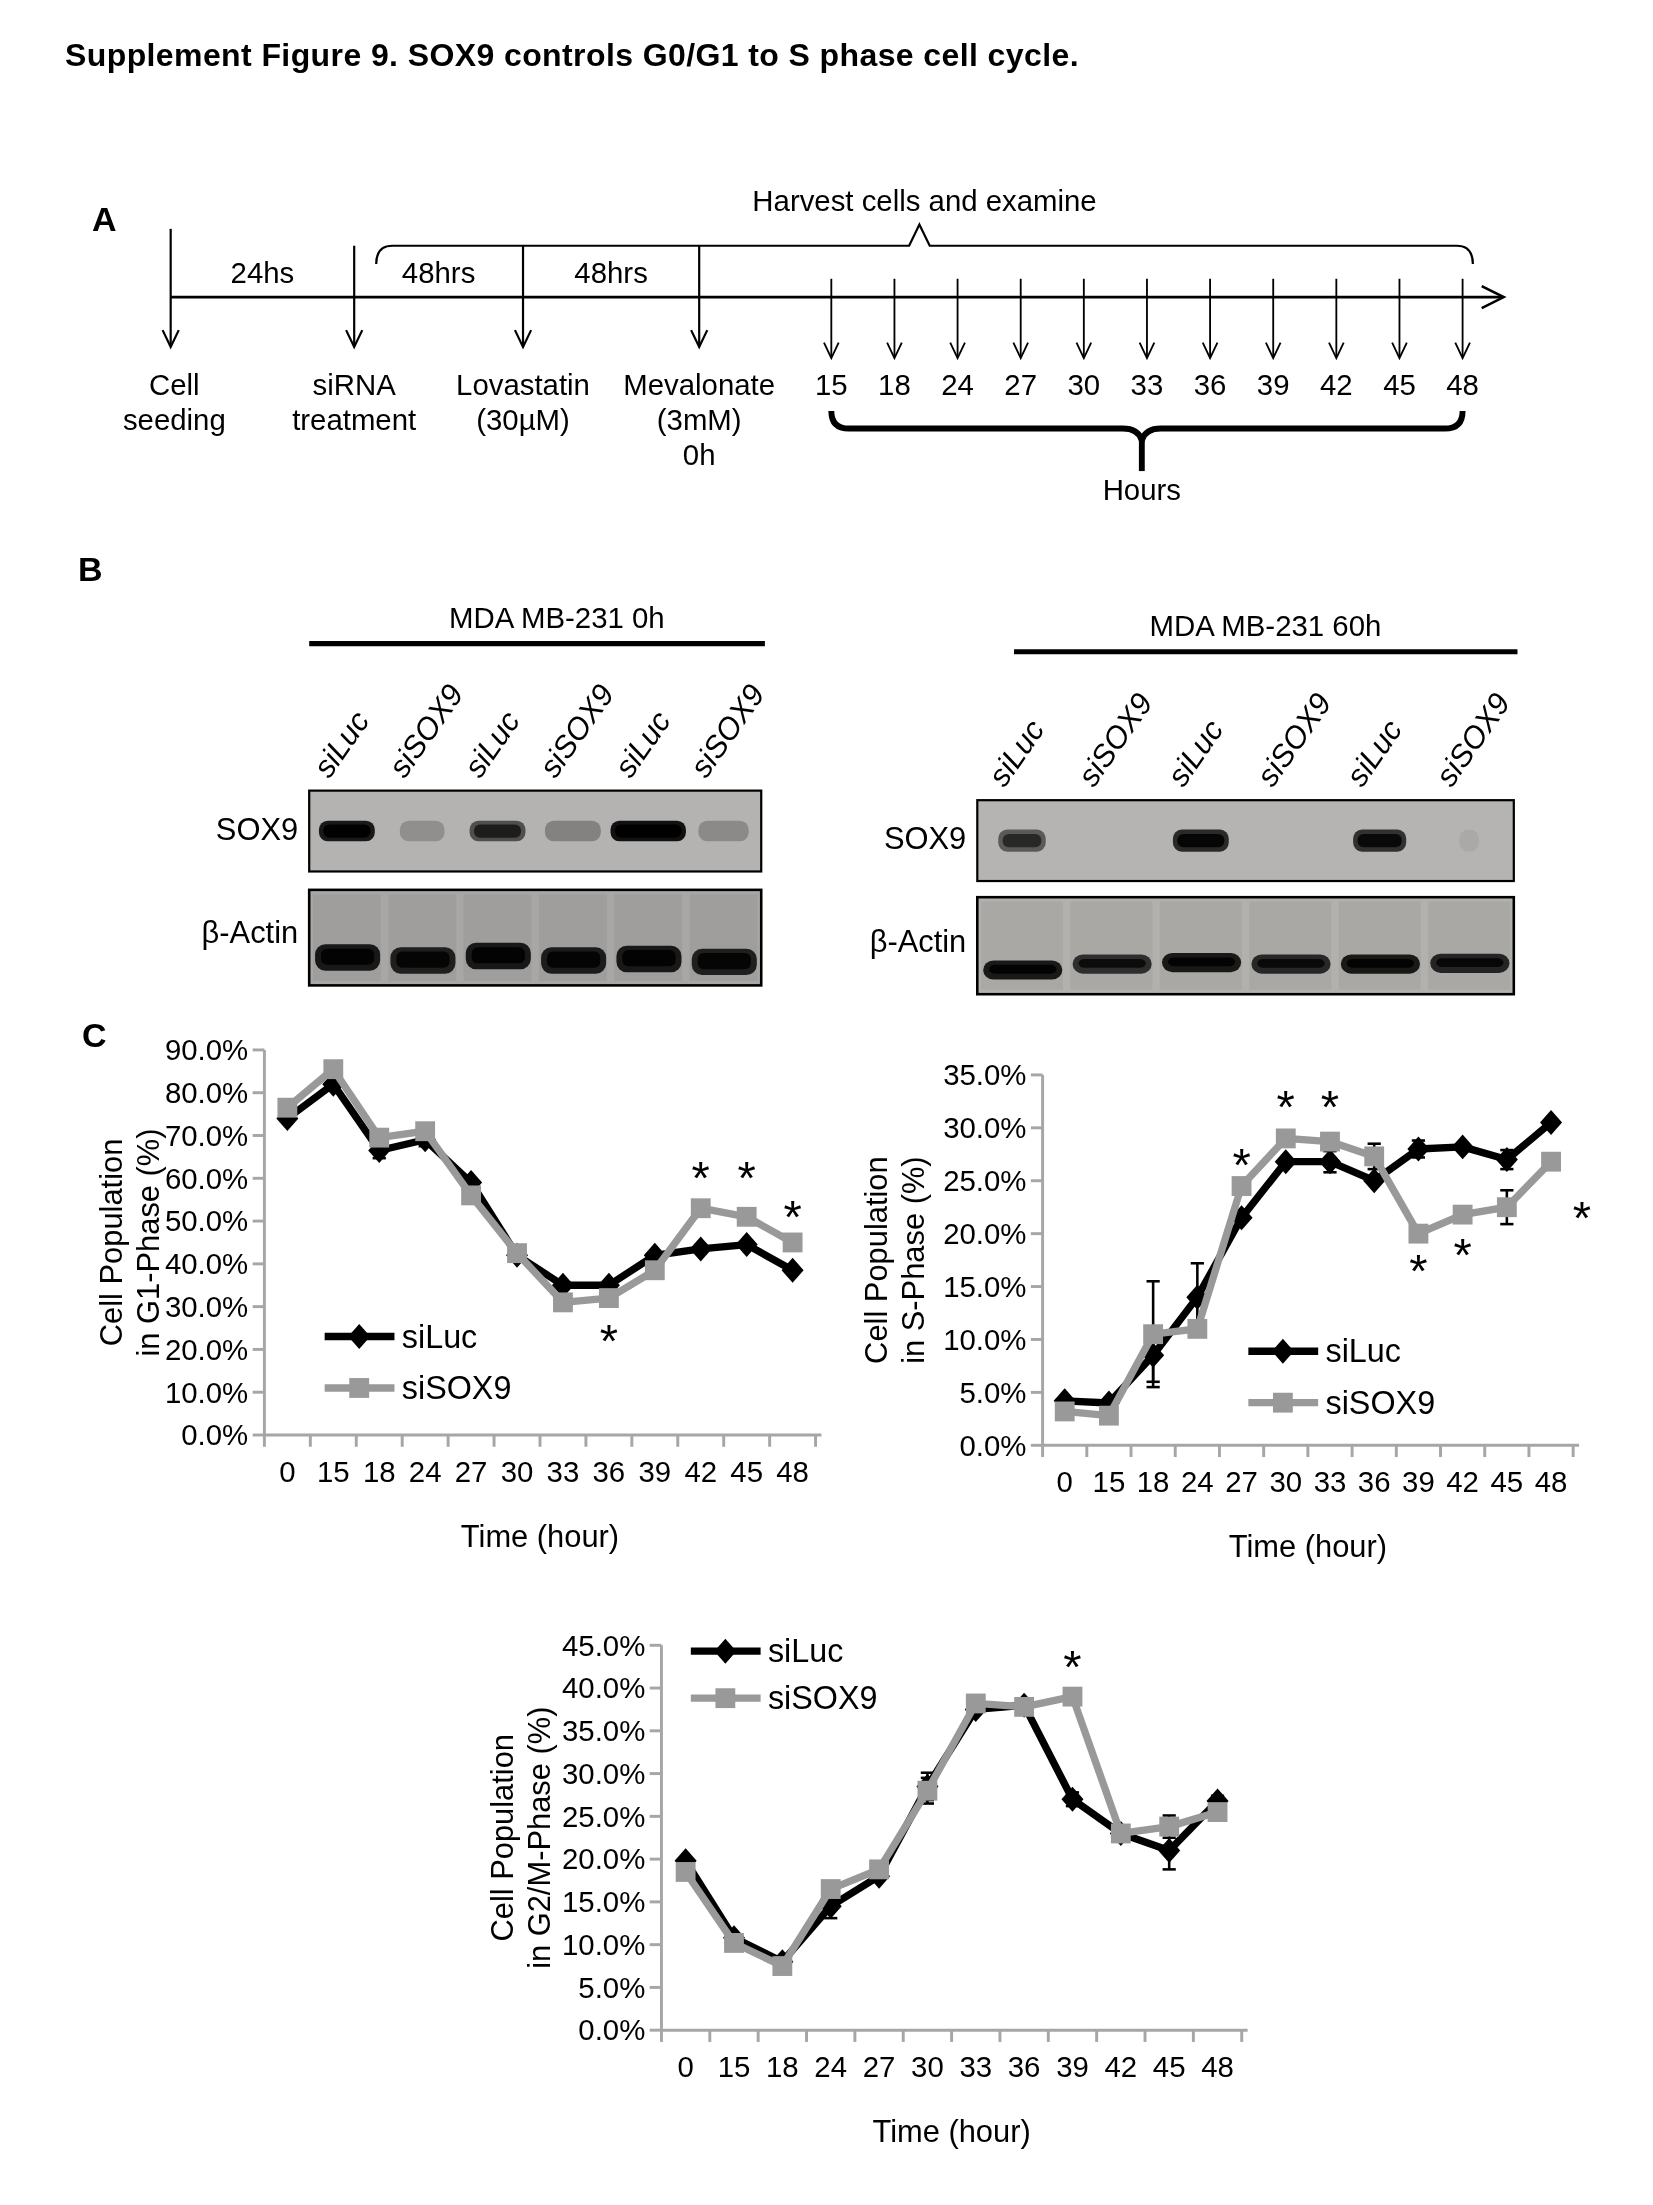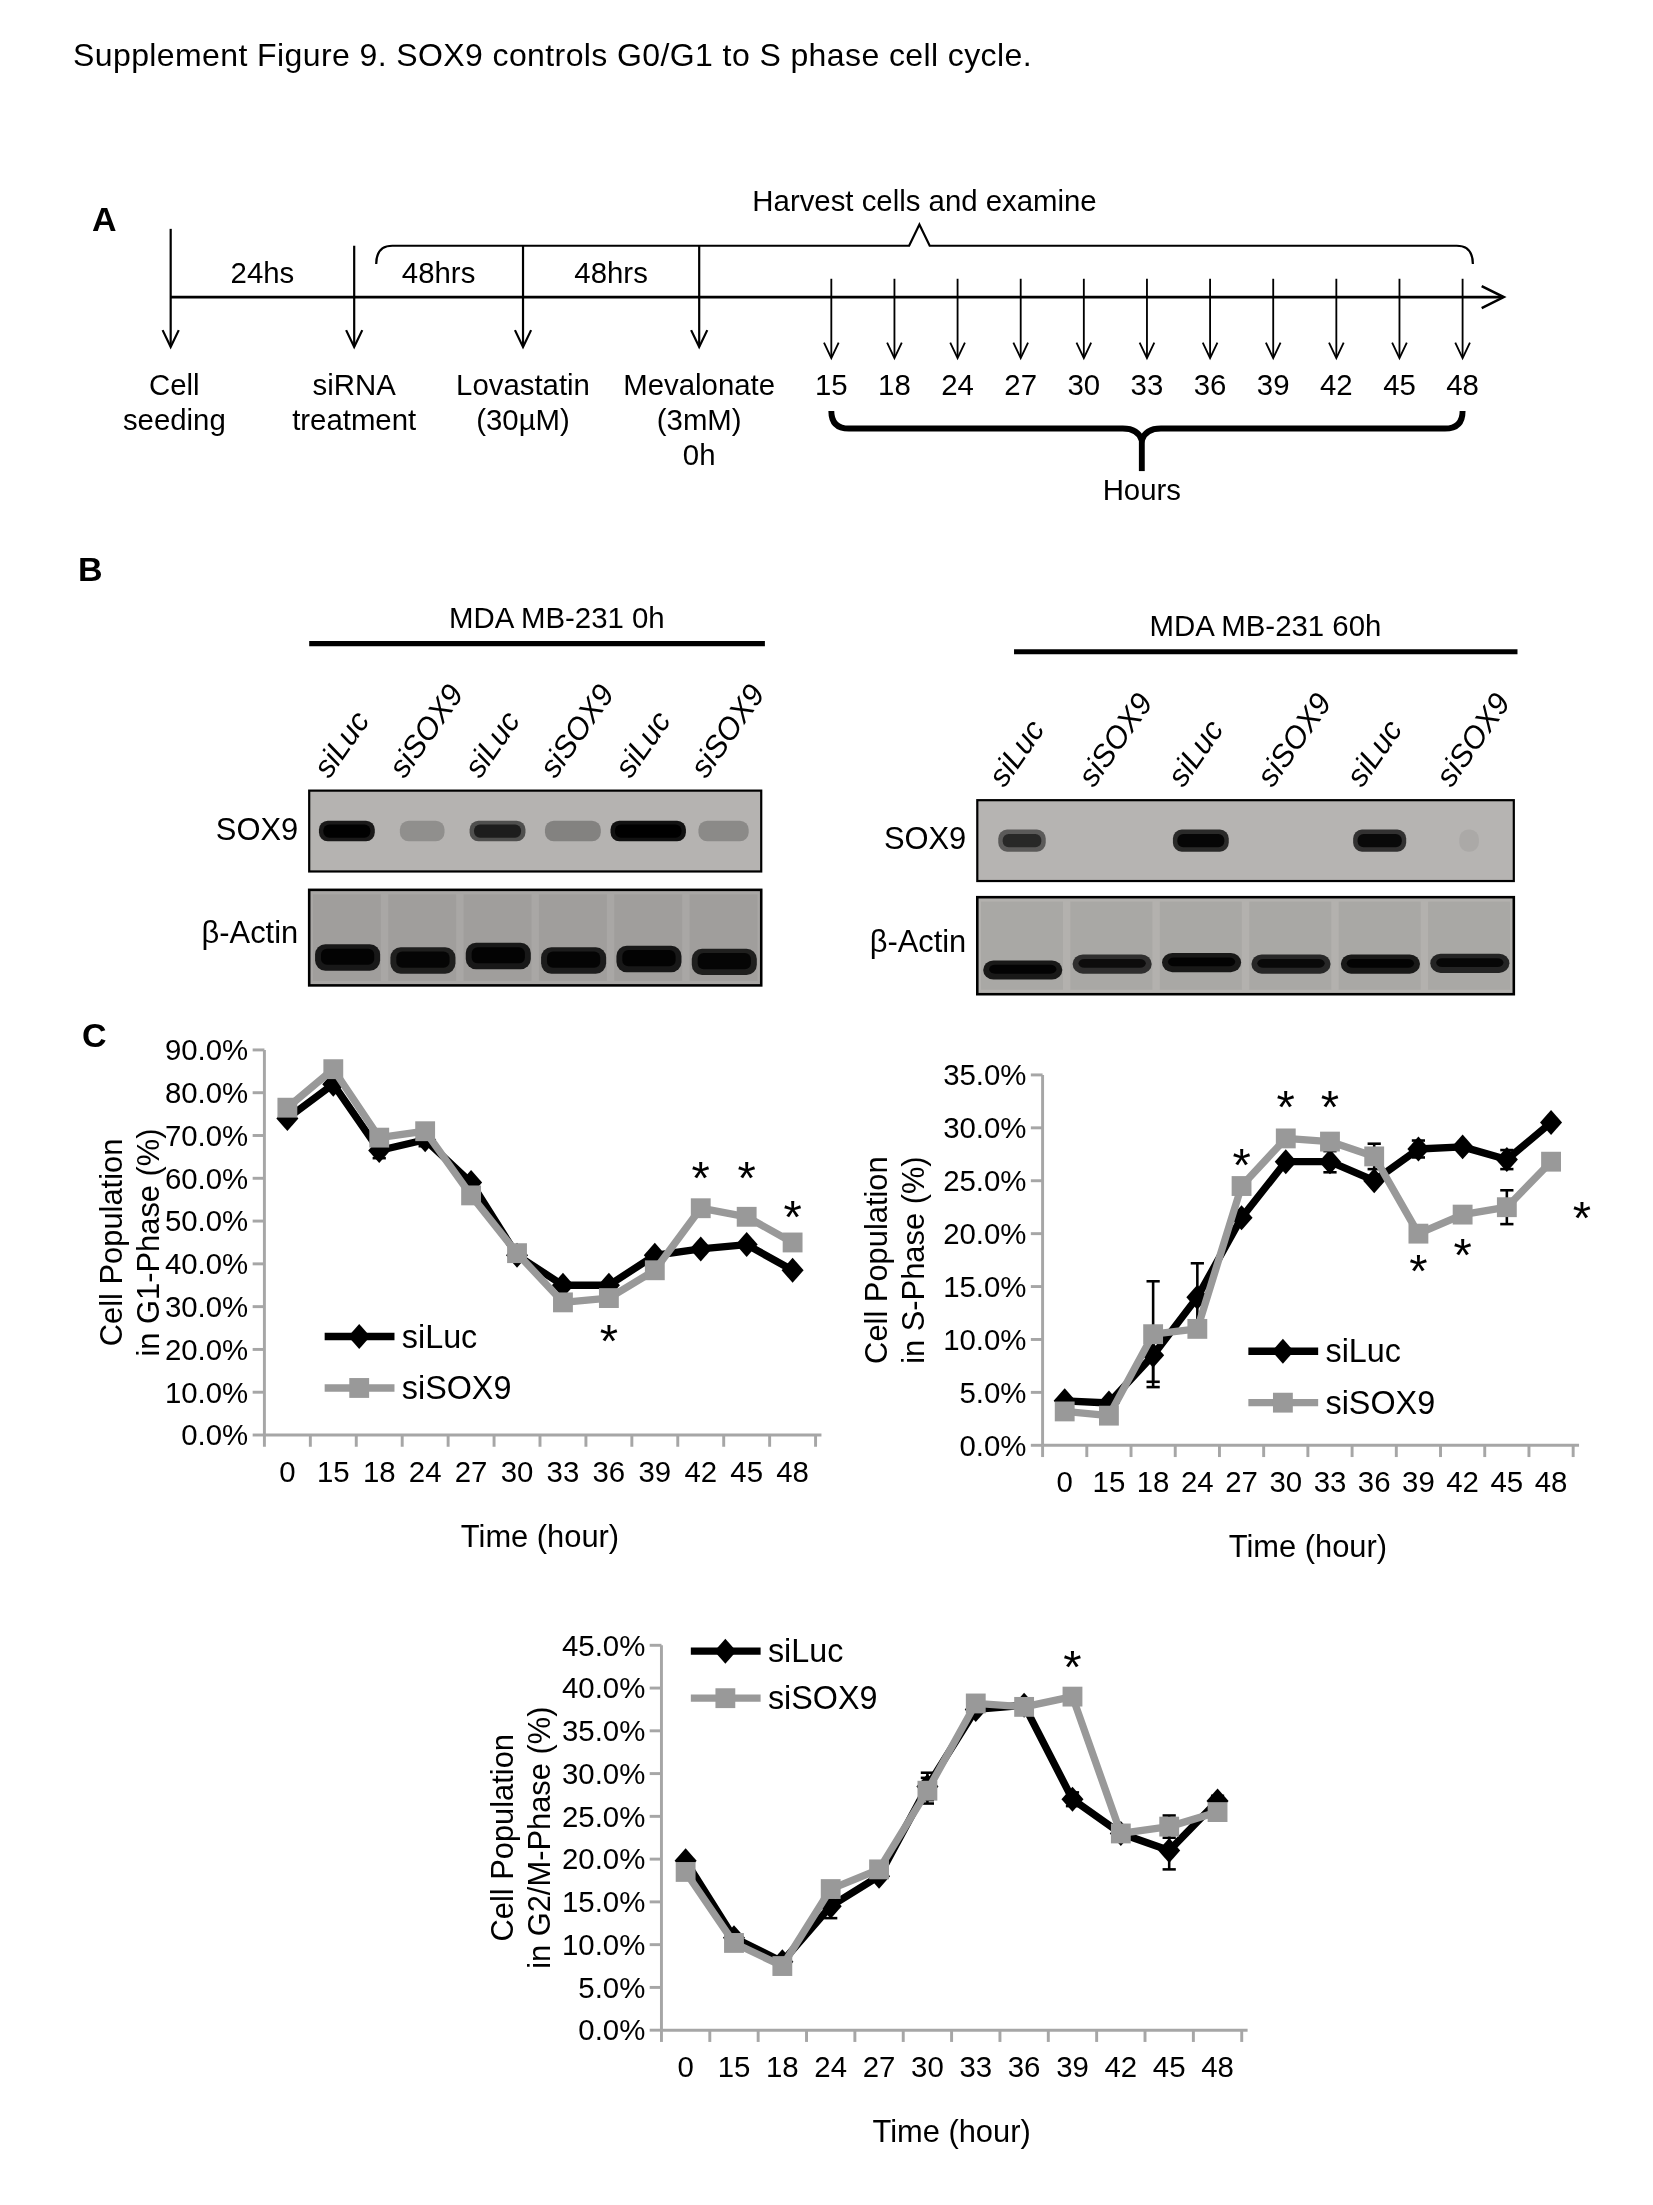--- a/index.html
+++ b/index.html
@@ -1,18 +1,18 @@
 <!DOCTYPE html>
 <html style="font-size:11.8px"><head>
 <meta charset="utf-8">
 <style>
   html,body{margin:0;padding:0;background:#ffffff;}
   body{width:1654px;height:2205px;position:relative;font-family:"Liberation Sans","DejaVu Sans",sans-serif;color:#000;}
   .abs{position:absolute;}
-  .page-title{left:73px;top:37px;font-size:32px;font-weight:normal;letter-spacing:0.4px;}
+  .page-title{left:65px;top:37px;font-size:32px;font-weight:bold;letter-spacing:0.4px;}
   .panel-letter{font-size:34px;font-weight:bold;}
   #panel-a-letter{left:92px;top:200px;}
   #panel-b-letter{left:78px;top:550px;}
   #panel-c-letter{left:82px;top:1016px;}
   svg{position:absolute;overflow:visible;}
   svg text{fill:#000;}
 </style>
 </head>
 <body>
 

